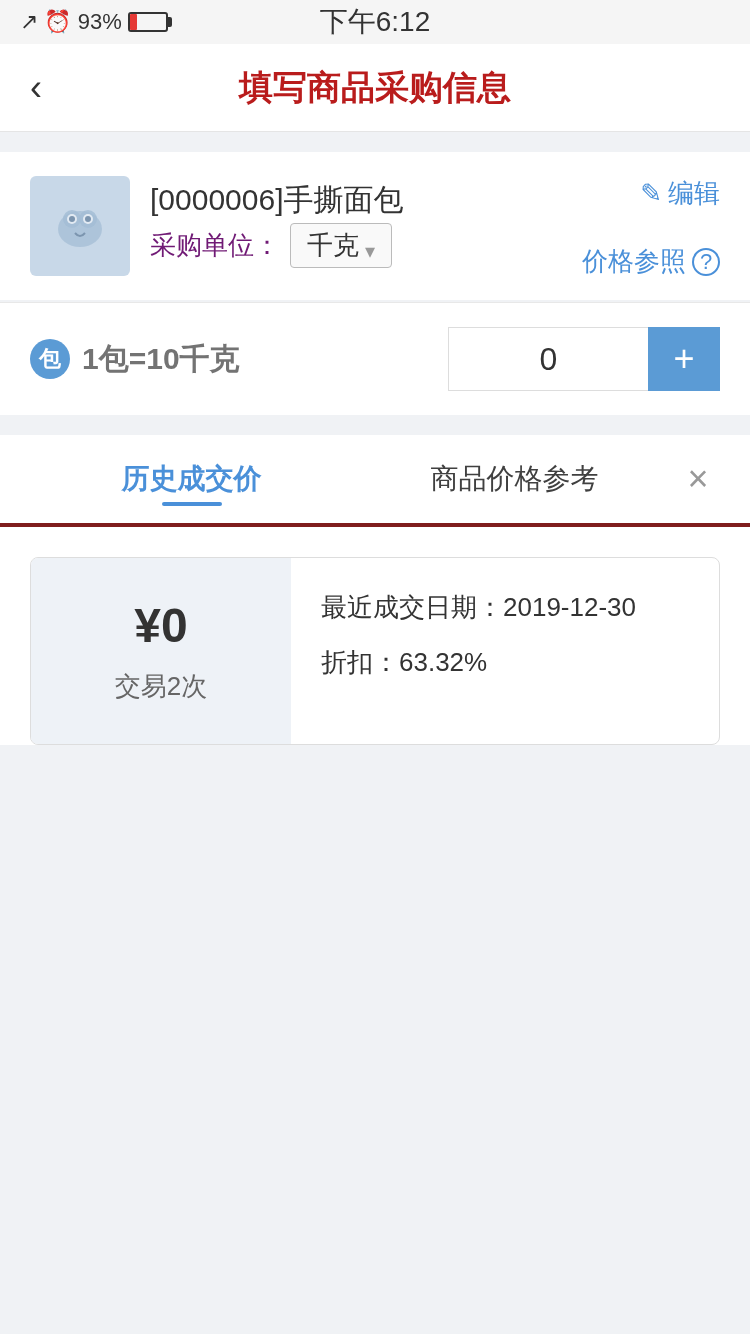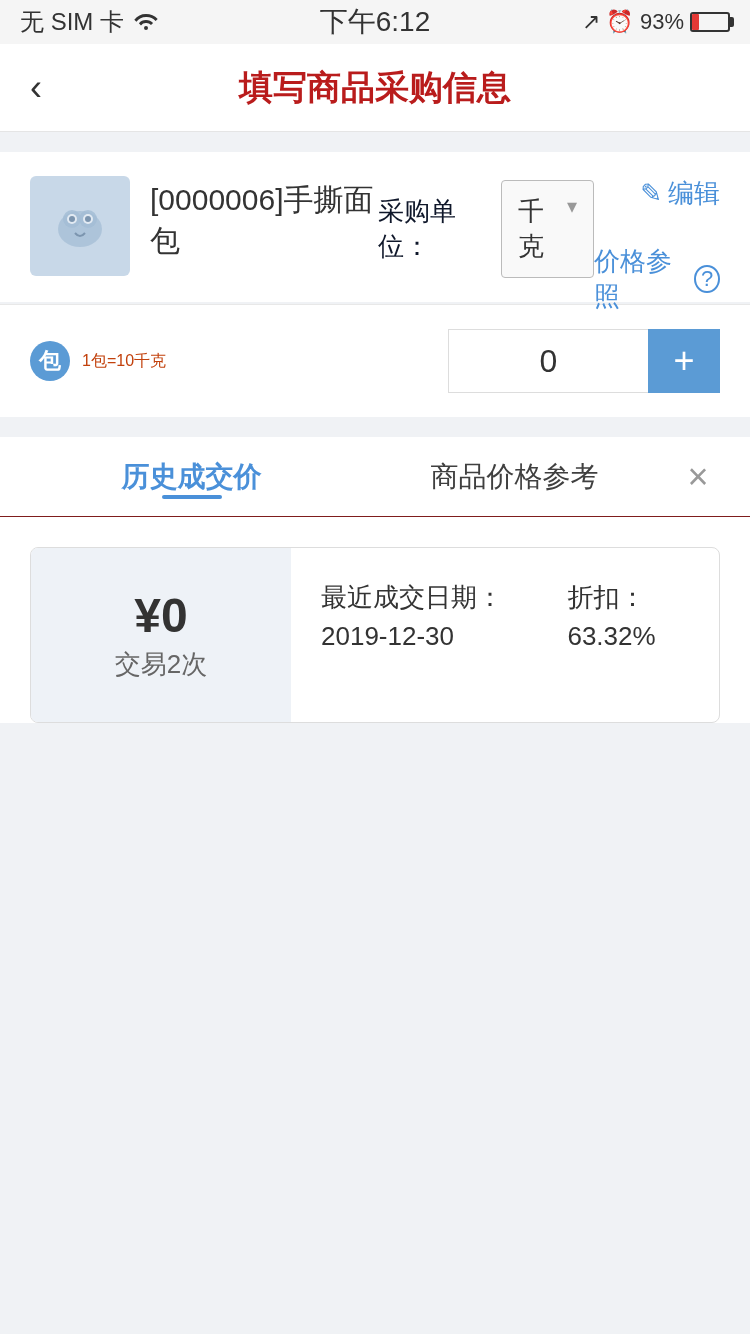--- a/index.html
+++ b/index.html
@@ -121,48 +121,48 @@
       justify-content: center;
       flex-shrink: 0;
     }
     .product-image-inner {
       width: 70px;
       height: 70px;
       opacity: 0.6;
     }
     .product-info {
       display: flex;
-      flex-direction: row;
+      flex-direction: column;
       gap: 2px;
       padding-top: 4px;
     }
     .product-name {
       font-size: 30px;
       color: #333;
       font-weight: 500;
     }
     .product-unit-row {
       display: flex;
       align-items: center;
       gap: 10px;
       font-size: 26px;
       color: #666;
     }
     .unit-label {
-      color: #0f172a;
+      color: #701a75;
     }
     .unit-select {
       border: 1px solid #bbb;
       border-radius: 4px;
-      padding: 13px 16px;
+      padding: 4px 16px;
       font-size: 26px;
       color: #333;
       background: #f9f9f9;
       display: flex;
-      align-items: flex-start;
+      align-items: flex-end;
       gap: 6px;
       cursor: pointer;
     }
     .unit-arrow {
       font-size: 20px;
       color: #999;
     }
     .edit-btn {
       color: #4a90d9;
       font-size: 26px;
@@ -209,22 +209,23 @@
       background: #5b9bd5;
       border-radius: 50%;
       display: flex;
       align-items: center;
       justify-content: center;
       color: #fff;
       font-size: 22px;
       font-weight: 600;
     }
     .unit-conversion {
-      font-size: 16px;
-      color: #c2410c;
+      font-size: 30px;
+      color: #737373;
+      font-weight: bold;
     }
     .quantity-controls {
       display: flex;
       align-items: center;
       gap: 0;
     }
     .quantity-input {
       width: 200px;
       height: 64px;
       border: 1px solid #ddd;
@@ -248,23 +249,23 @@
     }
 
     
     .tab-section {
       background: #fff;
       margin-top: 20px;
     }
     .tab-bar {
       display: flex;
       align-items: center;
-      border-bottom: 1px solid #7f1d1d;
+      border-bottom: 4px solid #7f1d1d;
       padding: 17px 30px;
-      height: 80px;
+      height: 92px;
     }
     .tab-item {
       flex: 1;
       height: 100%;
       display: flex;
       flex-direction: column;
       align-items: center;
       justify-content: center;
       position: relative;
       cursor: pointer;
@@ -317,53 +318,45 @@
       padding: 40px 20px;
     }
     .trade-price {
       font-size: 48px;
       font-weight: 600;
       color: #333;
     }
     .trade-count {
       font-size: 26px;
       color: #666;
-      margin-top: 4px;
+      margin-top: 16px;
     }
     .trade-right {
       flex: 1;
       padding: 30px 30px;
       display: flex;
-      flex-direction: row;
+      flex-direction: column;
       gap: 16px;
     }
     .trade-detail-row {
       font-size: 26px;
       color: #333;
       line-height: 1.5;
     }
 
     
     .main-content {
       background: #f0f2f5;
       min-height: 600px;
     }
   </style>
 </head>
 <body>
 
 <div class="status-bar">
-  <div class="status-bar-left">
-    <span>无 SIM 卡</span>
-    <span>
-      <svg width="28" height="22" viewBox="0 0 28 22">
-          <path d="M14 18a2 2 0 1 1 0 4 2 2 0 0 1 0-4zm0-6c2.8 0 5.3 1.1 7.1 2.9l-2.1 2.1A6 6 0 0 0 14 15a6 6 0 0 0-5 2.4l-2.1-2.1A9 9 0 0 1 14 12zm0-6c4.6 0 8.7 1.9 11.7 4.9l-2.1 2.1A12 12 0 0 0 14 9a12 12 0 0 0-9.6 4.8L2.3 11.7A15 15 0 0 1 14 6z" fill="#333"></path>
-        </svg>
-    </span>
-  </div>
   <div class="status-bar-center">下午6:12</div>
   <div class="status-bar-right">
     <span>↗</span>
     <span>⏰</span>
     <span>93%</span>
     <div class="battery-icon">
       <div class="battery-fill"></div>
     </div>
   </div>
 </div>

